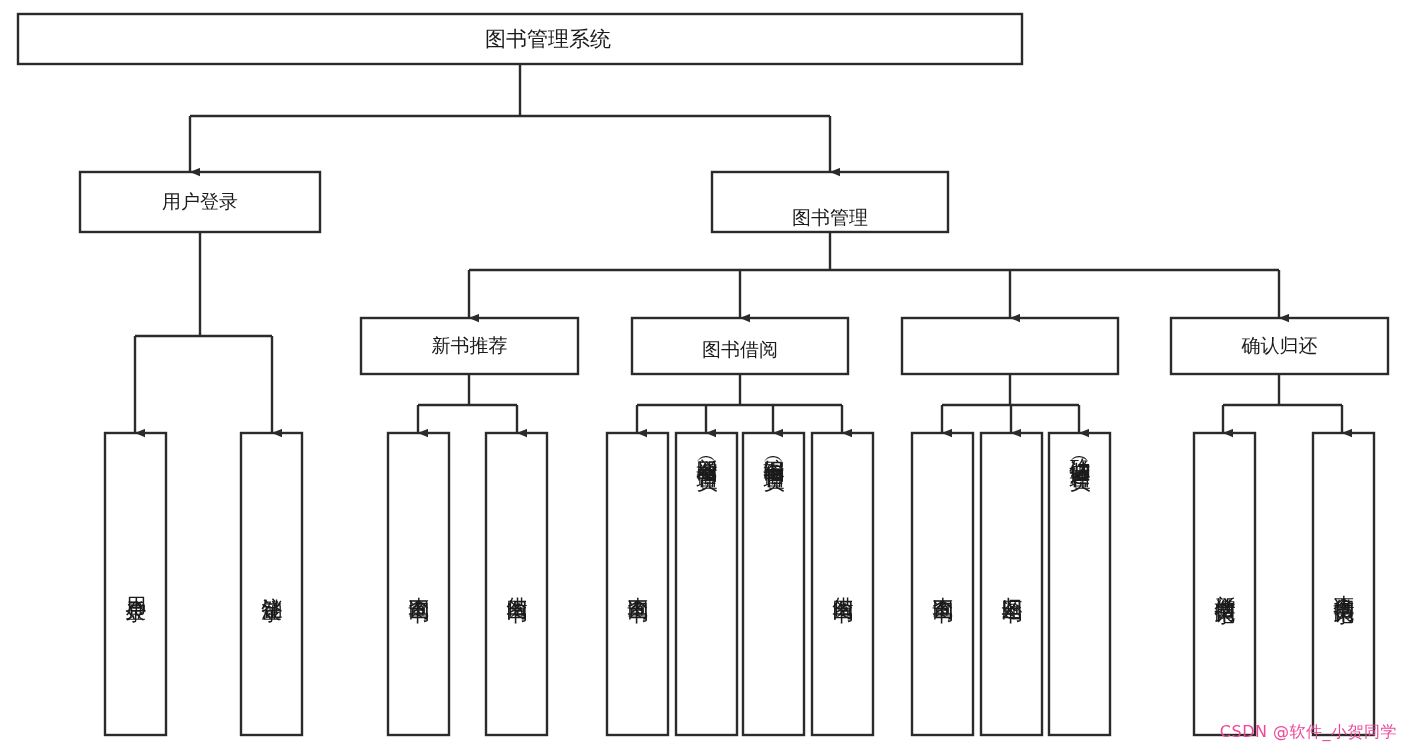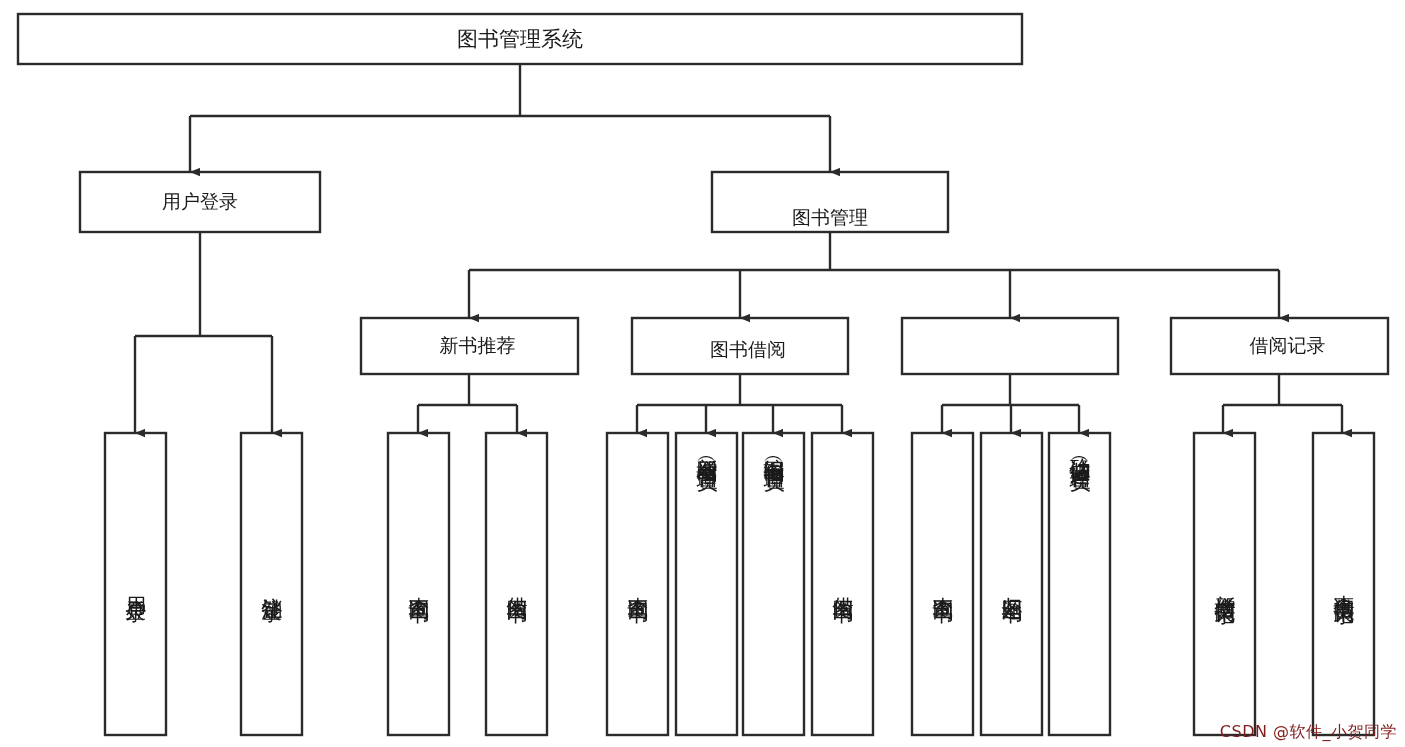--- a/index.html
+++ b/index.html
@@ -14,35 +14,35 @@
   .conn{stroke:#2b2b2b;stroke-width:2.4;fill:none;stroke-linecap:butt;}
   .node-label{
     position:absolute;
     display:flex;align-items:center;justify-content:center;
     color:#1b1b1b;
     font-family:"DejaVu Sans","Liberation Sans",sans-serif;
     text-align:center;
     pointer-events:none;
     white-space:nowrap;
   }
-  .lvl1{font-size:21px;}
+  .lvl1{font-size:21px;margin-left:28px;}
   .lvl2{font-size:19px;}
-  .lvl3{font-size:19px;padding-left:8px;}
+  .lvl3{font-size:19px;}
   .leaf-label{
     writing-mode:vertical-rl;
     text-orientation:upright;
     font-size:21px;
     letter-spacing:2px;
     line-height:1;
   }
   .watermark{
     position:absolute;
     right:8px;bottom:4px;
     font-size:16px;
-    color:#7f1d1d;
+    color:#ec4899;
     font-family:"DejaVu Sans","Liberation Sans",sans-serif;
     letter-spacing:0.5px;
     white-space:nowrap;
   }
 </style>
 </head>
 <body>
 
 <div id="diagram-root">
 
@@ -122,21 +122,21 @@
     <path class="conn" marker-end="url(#arrowhead)" d="M1342,405 L1342,433"></path>
   </svg>
 
   <div class="node-label lvl1" style="left:18px;top:14px;width:1004px;height:50px;">图书管理系统</div>
 
   <div class="node-label lvl2" style="left:80px;top:172px;width:240px;height:60px;">用户登录</div>
   <div class="node-label lvl2" style="left:712px;top:188px;width:236px;height:60px;">图书管理</div>
 
   <div class="node-label lvl3" style="left:361px;top:318px;width:217px;height:56px;">新书推荐</div>
   <div class="node-label lvl3" style="left:632px;top:318px;width:216px;height:64px;border-radius:13px;">图书借阅</div>
-  <div class="node-label lvl3" style="left:1171px;top:318px;width:217px;height:56px;">借阅记录</div>
+  <div class="node-label lvl3" style="left:1171px;top:318px;width:217px;height:56px;">确认归还</div>
 
   <div class="node-label" style="left:105px;top:433px;width:61px;height:302px;">
     <span class="leaf-label">用户登录</span>
   </div>
   <div class="node-label" style="left:241px;top:433px;width:61px;height:302px;">
     <span class="leaf-label">注销登录</span>
   </div>
 
   <div class="node-label" style="left:388px;top:433px;width:61px;height:302px;">
     <span class="leaf-label">查询图书</span>

